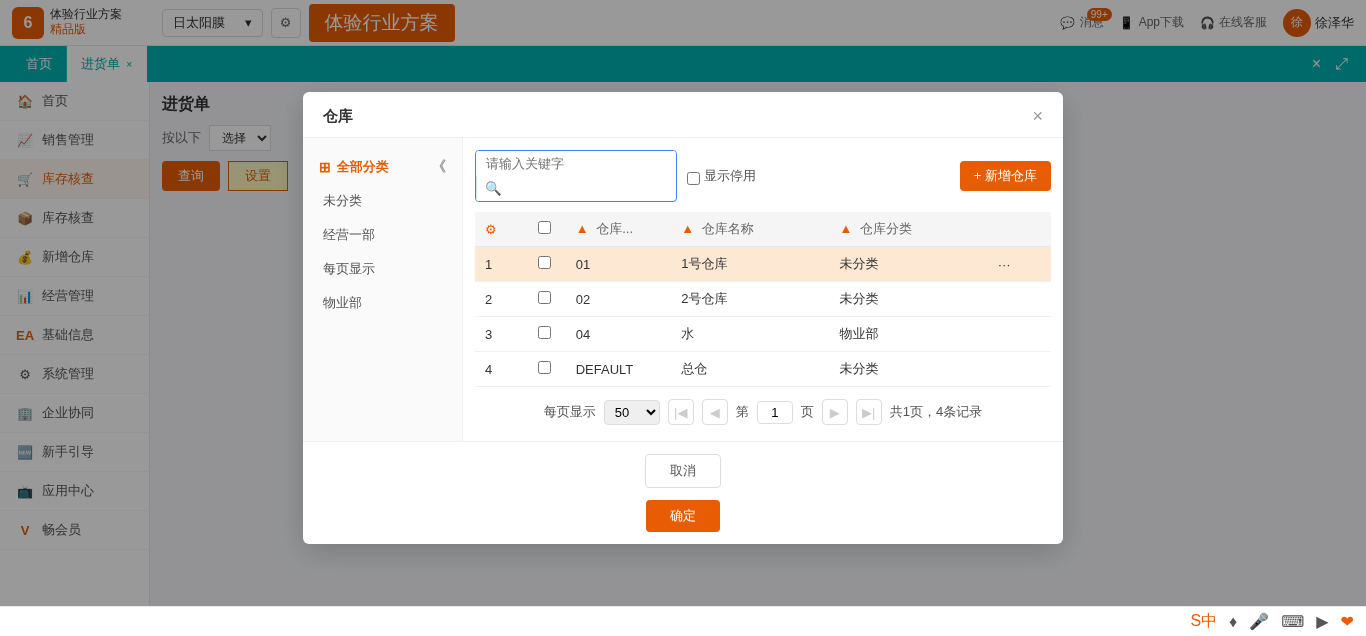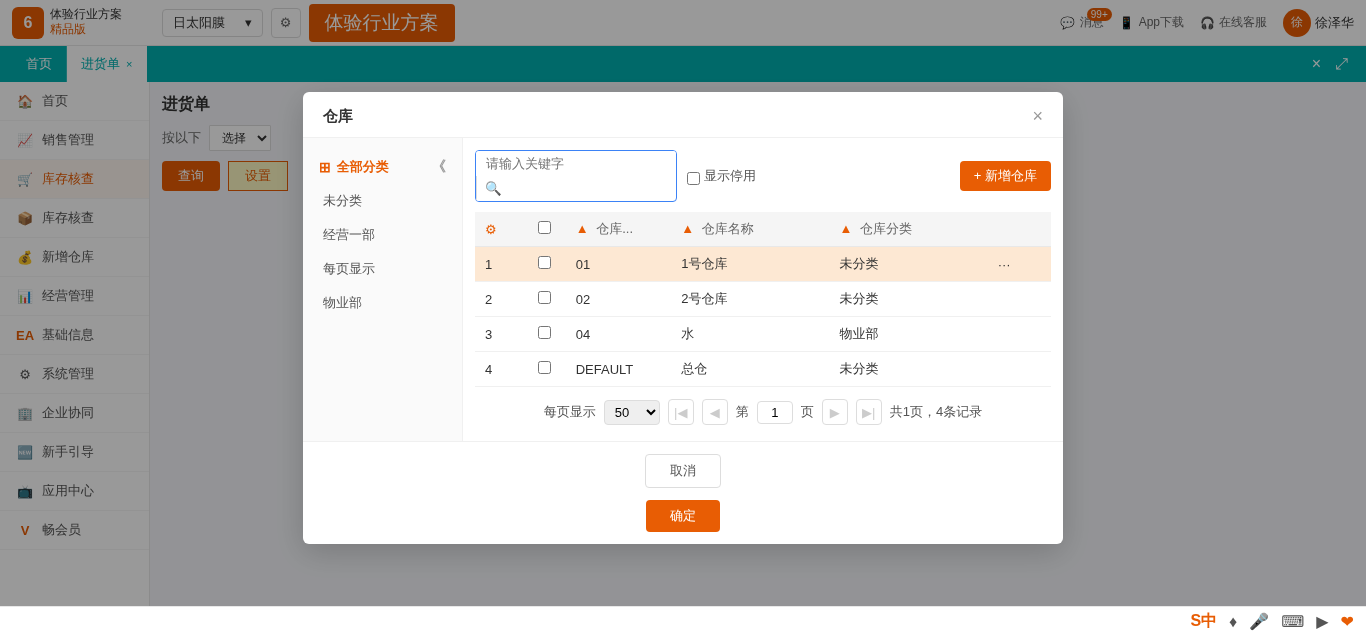--- a/index.html
+++ b/index.html
@@ -447,19 +447,19 @@
     </div>
 
     <div class="modal-footer">
       <button class="cancel-btn">取消</button>
       <button class="confirm-btn">确定</button>
     </div>
   </div>
 </div>
 
 <div class="bottom-bar">
-  <span class="bottom-icon" style="color:#e85d04;font-weight:bold;">S中</span>
+  <span class="bottom-icon" style="color:#e85d04;font-weight:normal;">S中</span>
   <span class="bottom-icon">♦</span>
   <span class="bottom-icon">🎤</span>
   <span class="bottom-icon">⌨</span>
   <span class="bottom-icon">▶</span>
   <span class="bottom-icon" style="color:#e85d04;">❤</span>
 </div>
 
 </body></html>

